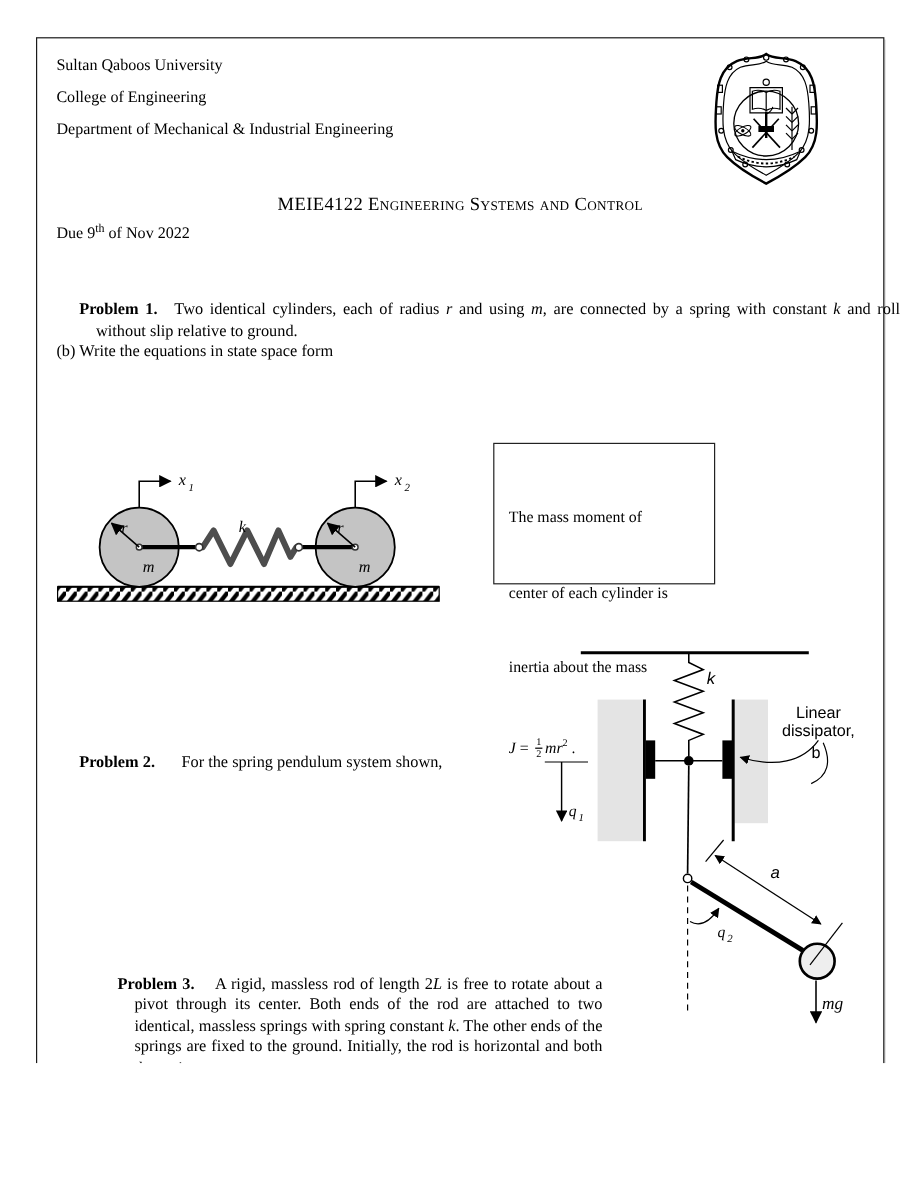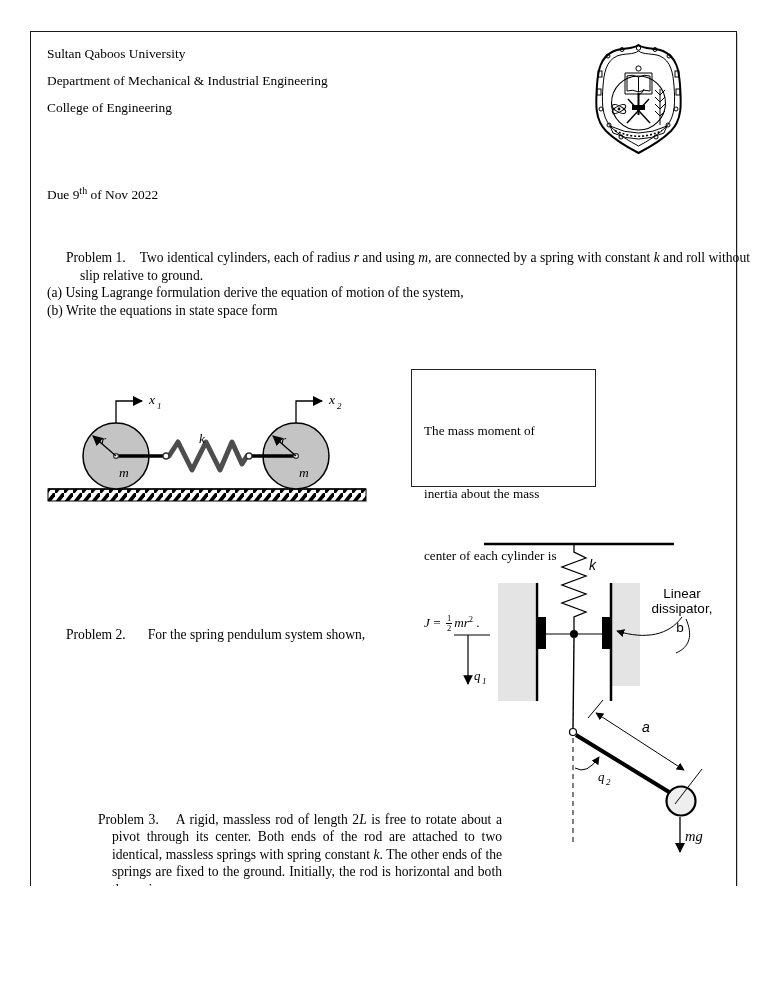--- a/index.html
+++ b/index.html
@@ -12,21 +12,21 @@
   .hdr{left:16px;top:8px;font-size:13.4px;line-height:27px;}
   .hdr p{margin:0;}
   .title{left:0;top:130px;width:100%;text-align:center;font-size:15.5px;
          font-variant:small-caps;letter-spacing:0.3px;}
   .due{left:16px;top:153px;font-size:13.4px;}
   .due sup{font-size:10px;}
   .ptext{font-size:13.6px;line-height:17.5px;}
   .p1{left:16px;top:217px;width:689px;}
   .p1 .para{margin-left:19px;width:670px;text-align:justify;
             padding-left:14px;text-indent:-14px;box-sizing:content-box;}
-  .plabel{font-weight:normal;}
+  .plabel{font-weight:bold;}
   .gap1{display:inline-block;width:14px;}
   .gap2{display:inline-block;width:22px;}
   .gap3{display:inline-block;width:17px;}
   .ibox{left:380px;top:337px;width:185px;height:118px;border:1.5px solid #222;
         box-sizing:border-box;padding:8px 0 0 12px;font-size:13.2px;line-height:18.5px;}
   .ibox div{white-space:nowrap;margin-top:44px;}
   .frac{display:inline-block;text-align:center;font-size:8.5px;line-height:1;
         vertical-align:-4px;margin:0 2px;}
   .frac .num{display:block;border-bottom:0.8px solid #000;padding:0 1px;}
   .frac .den{display:block;}
@@ -45,22 +45,22 @@
   .lbl-mg{font:italic 14.5px "Liberation Serif",serif;}
 </style>
 </head>
 <body>
 
 <div class="canvas">
  <div class="page">
 
   <div class="abs hdr">
     <p>Sultan Qaboos University</p>
+    <p>College of Engineering</p>
     <p>Department of Mechanical &amp; Industrial Engineering</p>
-    <p>College of Engineering</p>
   </div>
 
   <svg class="abs" style="left:555px;top:11px;" width="105" height="112" viewBox="0 0 105 112">
     <g fill="none" stroke="#000">
       <path stroke-width="2" d="M52.5 2 C46 7 37 4 28 8 C14 14 12 28 11 42 C10 58 8 76 20 88 C29 97 41 104 52.5 110 C64 104 76 97 85 88 C97 76 95 58 94 42 C93 28 91 14 77 8 C68 4 59 7 52.5 2 Z"></path>
       <path stroke-width="1" d="M52.5 8 C47 12 39 10 31 13 C20 18 18 30 17 43 C16 57 15 73 25 84 C33 92 43 98 52.5 103 C62 98 72 92 80 84 C90 73 89 57 88 43 C87 30 85 18 74 13 C66 10 58 12 52.5 8 Z"></path>
       <g stroke-width="1">
         <circle cx="52.5" cy="5" r="2.2"></circle>
             <circle cx="36" cy="6.5" r="2"></circle>
             <circle cx="69" cy="6.5" r="2"></circle>
@@ -107,26 +107,26 @@
         <line x1="74" y1="73" x2="79" y2="68"></line>
             <line x1="74" y1="73" x2="69" y2="68"></line>
       </g>
       <g stroke-width="1">
         <path d="M24 83 Q52.5 97 81 83 L78 90 Q52.5 102 27 90 Z"></path>
         <path d="M29 87.5 Q52.5 99 76 87.5" stroke-dasharray="2,2" stroke-width="1.6"></path>
       </g>
     </g>
   </svg>
 
+  <div class="abs title">MEIE4122 Engineering Systems and Control</div>
 
   <div class="abs due"><span>Due 9</span><sup>th</sup><span> of Nov 2022</span></div>
 
   <div class="abs ptext p1">
     <div class="para"><span class="plabel">Problem 1.</span><span class="gap1"></span><span><span>Two identical cylinders, each of radius </span><i>r</i><span> and using </span><i>m</i><span>, are connected by a spring with constant </span><i>k</i><span> and roll without slip relative to ground.</span></span></div>
-    <div>(a) Using Lagrange formulation derive the equation of motion of the system,</div>
     <div>(b) Write the equations in state space form</div>
   </div>
 
   <svg class="abs" style="left:10px;top:354px;" width="340" height="120" viewBox="40 385 340 120">
     <defs>
       <marker id="arr1" viewBox="0 0 10 10" refX="9" refY="5" markerWidth="8" markerHeight="8" orient="auto-start-reverse">
         <path d="M0 0 L10 5 L0 10 z" fill="#000"></path>
       </marker>
       <pattern id="hatch1" patternUnits="userSpaceOnUse" width="9" height="12">
         <rect width="9" height="12" fill="#fff"></rect>
@@ -176,22 +176,22 @@
     </g>
     <text class="lbl-ser" x="100" y="443">r</text>
     <text class="lbl-ser" x="280" y="443">r</text>
     <text class="lbl-ser" x="118" y="476">m</text>
     <text class="lbl-ser" x="298" y="476">m</text>
     <text class="lbl-ser" x="198" y="442">k</text>
   </svg>
 
   <div class="abs ibox">
     <div>The mass moment of</div>
+    <div>center of each cylinder is</div>
     <div>inertia about the mass</div>
-    <div>center of each cylinder is</div>
     <div class="formula"><i>J</i><span> = </span><span class="frac"><span class="num">1</span><span class="den">2</span></span><i>mr</i><sup style="font-size:8.5px;">2</sup><span> .</span></div>
   </div>
 
   <div class="abs ptext p2a"><span style="margin-left:19px;" class="plabel">Problem 2.</span><span class="gap2"></span><span>For the spring pendulum system shown,</span></div>
 
   <svg class="abs" style="left:415px;top:504px;" width="288" height="343" viewBox="445 535 288 343">
     <defs>
       <marker id="arr2" viewBox="0 0 10 10" refX="9" refY="5" markerWidth="8" markerHeight="8" orient="auto-start-reverse">
         <path d="M0 0 L10 5 L0 10 z" fill="#000"></path>
       </marker>

